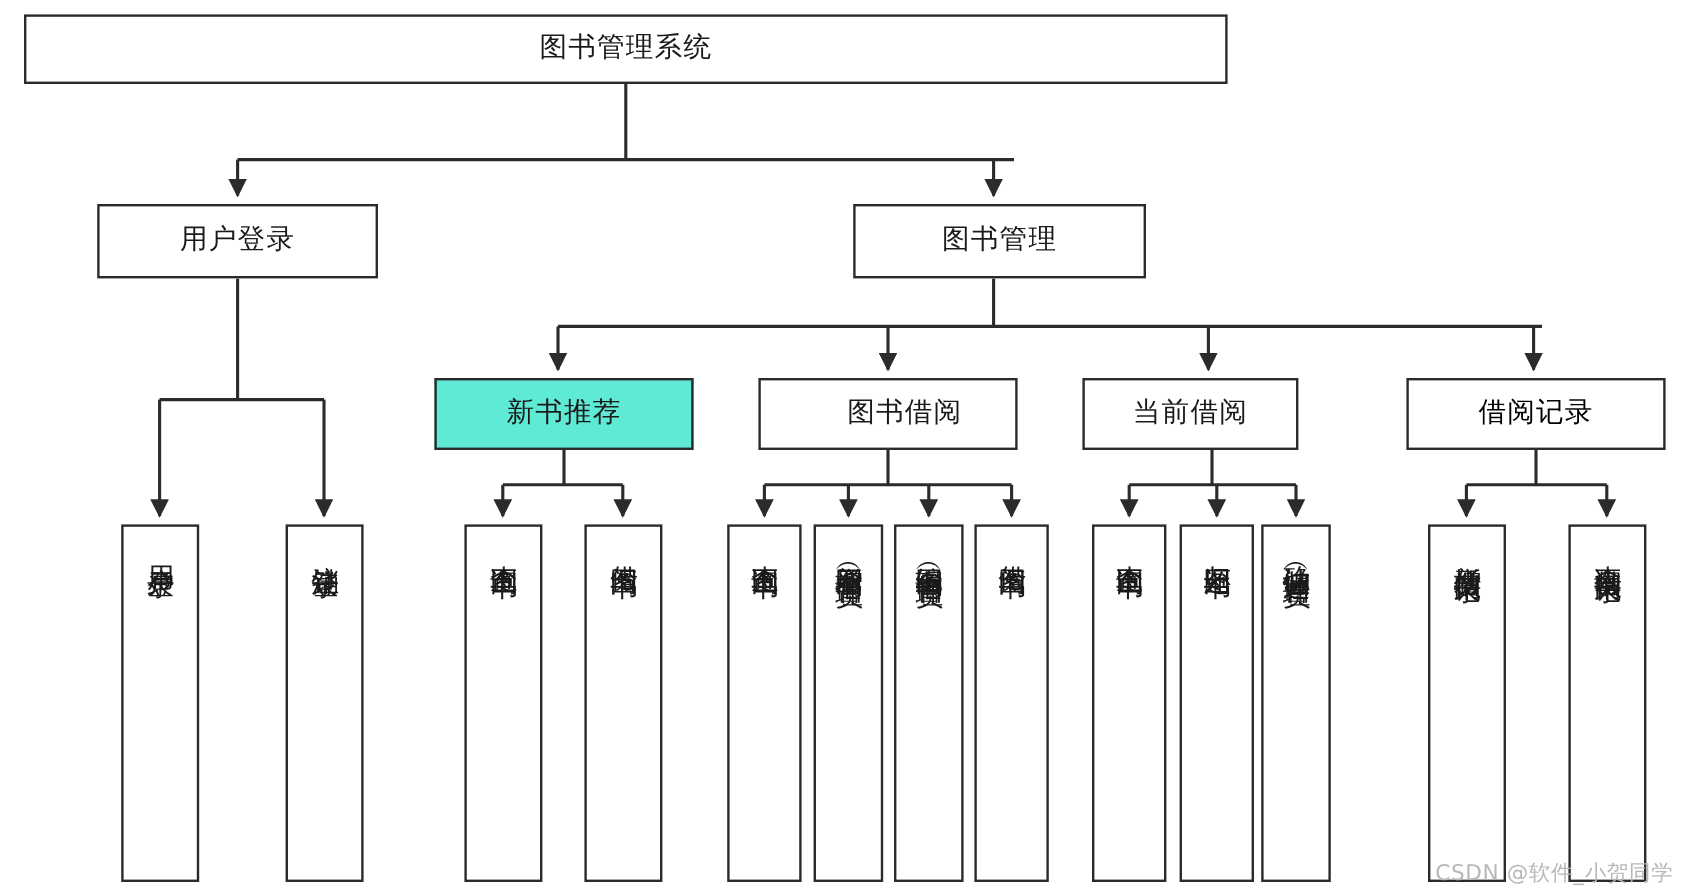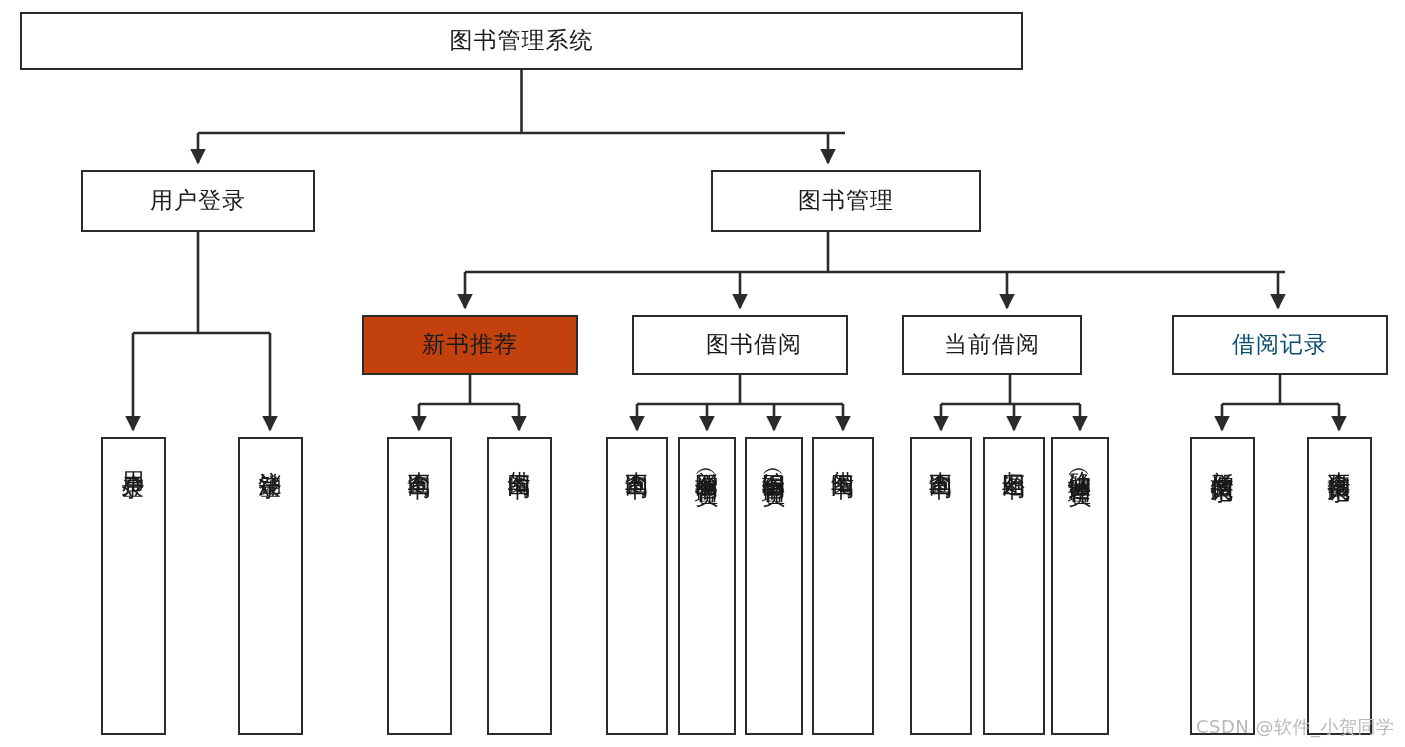--- a/index.html
+++ b/index.html
@@ -117,34 +117,34 @@
     </g>
   </svg>
 
   <div class="node horiz" id="node-root" style="left: 20px; top: 12px; width: 1003px; height: 58px; border-color: rgb(43, 43, 43); background: rgb(255, 255, 255); color: rgb(26, 26, 26);">
     <span>图书管理系统</span>
   </div>
 
   <div class="node horiz" id="node-l2-0" style="left: 81px; top: 170px; width: 234px; height: 62px; border-color: rgb(43, 43, 43); background: rgb(255, 255, 255); color: rgb(26, 26, 26);">
     <span>用户登录</span>
   </div>
-  <div class="node horiz" id="node-l2-1" style="left: 711px; top: 170px; width: 270px; height: 62px; border-color: rgb(43, 43, 43); background: rgb(255, 255, 255); color: rgb(26, 26, 26);">
+  <div class="node horiz" id="node-l2-1" style="left: 711px; top: 170px; width: 244px; height: 62px; border-color: rgb(43, 43, 43); background: rgb(255, 255, 255); color: rgb(26, 26, 26);">
     <span>图书管理</span>
   </div>
 
-  <div class="node horiz" id="node-l3-0" style="left: 362px; top: 315px; width: 216px; height: 60px; border-color: rgb(43, 43, 43); background: #c2410c; color: rgb(26, 26, 26);">
+  <div class="node horiz" id="node-l3-0" style="left: 362px; top: 315px; width: 216px; height: 60px; border-color: rgb(43, 43, 43); background: #5eead4; color: rgb(26, 26, 26);">
     <span>新书推荐</span>
   </div>
   <div class="node horiz" id="node-l3-1" style="left: 632px; top: 315px; width: 216px; height: 60px; border-color: rgb(43, 43, 43); background: rgb(255, 255, 255); color: rgb(26, 26, 26); padding-left: 28px;">
     <span>图书借阅</span>
   </div>
   <div class="node horiz" id="node-l3-2" style="left: 902px; top: 315px; width: 180px; height: 60px; border-color: rgb(43, 43, 43); background: rgb(255, 255, 255); color: rgb(26, 26, 26);">
     <span>当前借阅</span>
   </div>
-  <div class="node horiz" id="node-l3-3" style="left: 1172px; top: 315px; width: 216px; height: 60px; border-color: rgb(43, 43, 43); background: rgb(255, 255, 255); color: #0c4a6e; align-items: center;">
+  <div class="node horiz" id="node-l3-3" style="left: 1172px; top: 315px; width: 216px; height: 60px; border-color: rgb(43, 43, 43); background: rgb(255, 255, 255); color: #000000; align-items: center;">
     <span>借阅记录</span>
   </div>
 
   <div class="node vert" id="node-leaf-0" style="left: 101px; top: 437px; width: 65px; height: 298px; border-color: rgb(43, 43, 43); background: rgb(255, 255, 255); color: rgb(26, 26, 26);">
     <span class="vlabel">用户登录</span>
   </div>
   <div class="node vert" id="node-leaf-1" style="left: 238px; top: 437px; width: 65px; height: 298px; border-color: rgb(43, 43, 43); background: rgb(255, 255, 255); color: rgb(26, 26, 26);">
     <span class="vlabel">注销登录</span>
   </div>
   <div class="node vert" id="node-leaf-2" style="left: 387px; top: 437px; width: 65px; height: 298px; border-color: rgb(43, 43, 43); background: rgb(255, 255, 255); color: rgb(26, 26, 26);">

